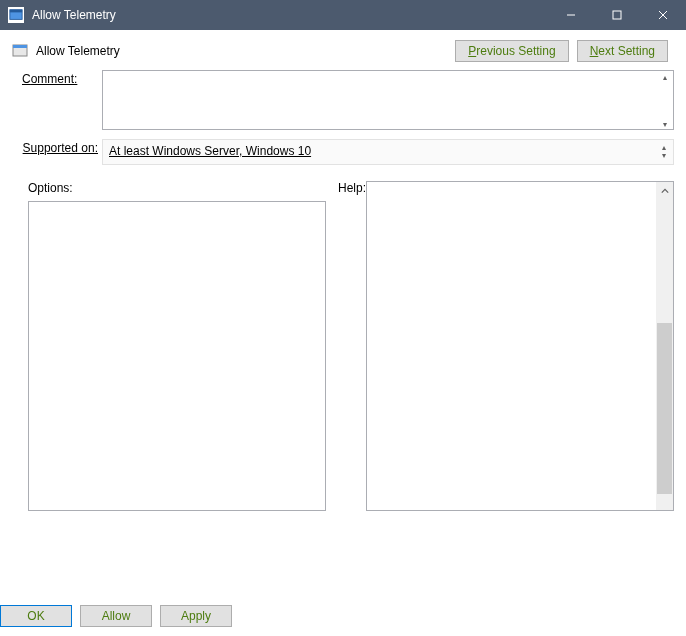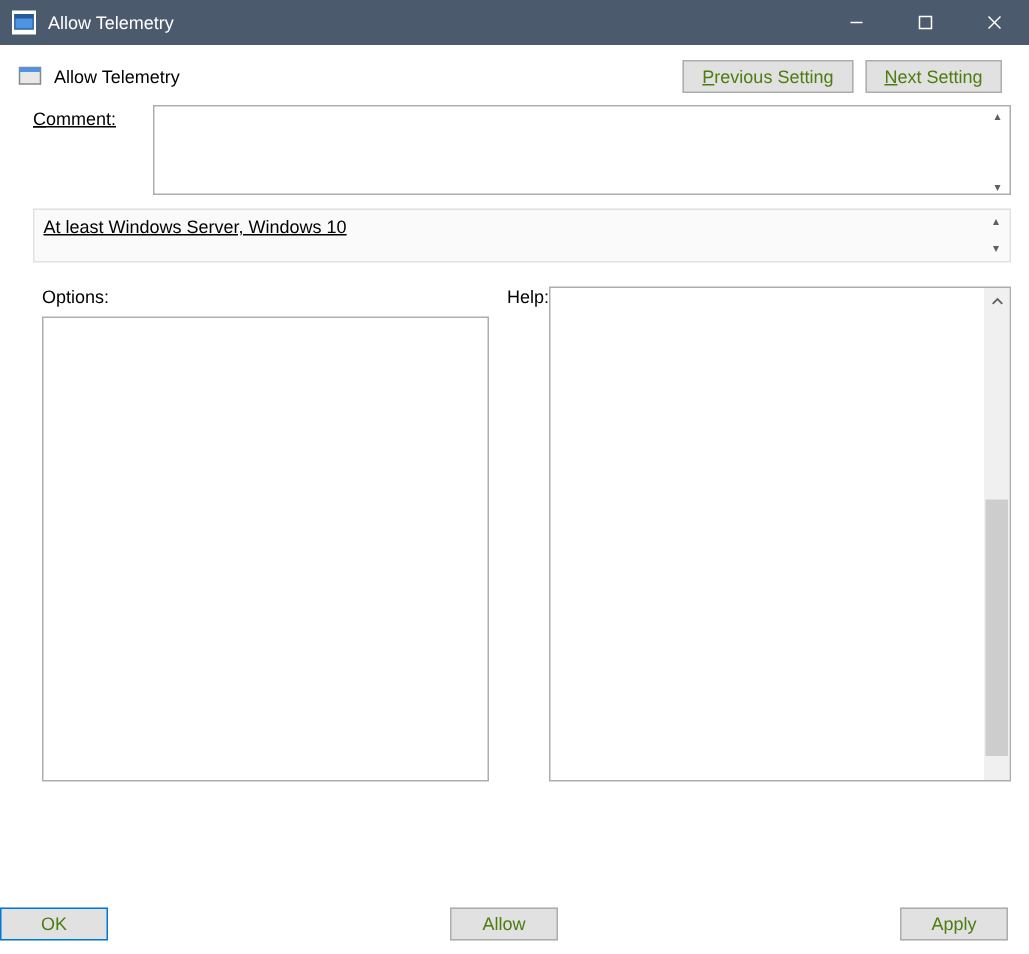--- a/index.html
+++ b/index.html
@@ -29,42 +29,42 @@
 .radio-row { display:flex; align-items:center; margin-bottom: 8px; gap:6px;}
 .radio-row input[type=radio]{ width:13px; height:13px; accent-color:#0078d7;}
 .radio-row label { font-size:12px; }
 .radio-row label u { text-decoration: underline; }
 
 .fields-col { flex:1; padding-left: 10px; text-decoration: underline; }
 .field-row { display:flex; margin-bottom: 6px; }
 .field-label { width: 80px; padding-top: 2px; font-size:12px; text-align:left;}
 .field-box { flex:1; position:relative; }
 .textarea { width:100%; height:60px; border:1px solid #abadb3; background:#fff; resize:none; font-family:inherit; font-size:12px; padding:2px 14px 2px 4px;}
-.supported-box { width:100%; height:36px; border:1px solid #e2e2e2; background:#fafafa; font-size:12px; padding:4px 14px 2px 6px; color:#000; position:relative;}
+.supported-box { width:100%; height:26px; border:1px solid #e2e2e2; background:#fafafa; font-size:12px; padding:4px 14px 2px 6px; color:#000; position:relative;}
 .scroll-caret { position:absolute; right:4px; width:10px; display:flex; flex-direction:column; justify-content:space-between; pointer-events:none;}
 .scroll-caret.sc1 { top:4px; bottom:4px;}
 .scroll-caret .up, .scroll-caret .dn { font-size:8px; color:#606060; line-height:1; text-align:center;}
 
 
 .mid { display:flex; padding: 6px 12px 0 28px; gap:12px; }
 .opts-label, .help-label { font-size:12px; padding-bottom:6px; }
 .left-col { width: 298px; display:flex; flex-direction:column;}
 .right-col { flex:1; display:flex; flex-direction:row;}
 .panel { border:1px solid #abadb3; background:#fff; flex:1; position:relative; overflow:hidden;}
 .panel-left { height: 330px; }
 .panel-right { height: 330px; padding: 6px 8px 6px 8px; overflow:hidden; }
 .vscroll { position:absolute; right:0; top:0; bottom:0; width:17px; background:#f0f0f0; display:flex; flex-direction:column;}
 .vscroll .sb-btn { height:17px; display:flex; align-items:center; justify-content:center; color:#606060;}
 .vscroll .sb-btn svg { width:8px; height:8px;}
 .vscroll .sb-track { flex:1; position:relative;}
 .vscroll .sb-thumb { position:absolute; left:1px; right:1px; background:#cdcdcd;}
 .help-inner { position:absolute; left:0; right:17px; top:0; bottom:0; padding:6px 8px; overflow:hidden;}
 
 
-.footer { position:absolute; bottom:0; left:0; right:0; height:40px; display:flex; align-items:center; justify-content:space-between; padding-right:14px; gap:8px; background:#fff;}
+.footer { position:absolute; bottom:0; left:0; right:0; height:40px; display:flex; align-items:center; justify-content:flex-start; padding-right:14px; gap:8px; background:#fff;}
 .footer .btn { min-width:72px; padding:3px 10px;}
 .footer .btn.primary { border:1px solid #0078d7; }
 </style>
 </head>
 <body>
 
 <div class="titlebar">
   <div class="icon">
     <svg viewBox="0 0 16 16">
         <rect x="1" y="2" width="14" height="11" fill="#4e94e3" stroke="#245a9a"></rect>
@@ -112,20 +112,21 @@
       <div class="field-label"><u>C</u><span>omment:</span></div>
       <div class="field-box" style="position:relative;">
         <textarea class="textarea" style=""></textarea>
         <div class="scroll-caret sc1">
             <div class="up">▴</div>
             <div class="dn">▾</div>
           </div>
       </div>
     </div>
     <div class="field-row">
+      <div class="field-label" style="width:80px; text-align:right; padding-right:4px;">Supported on:</div>
       <div class="field-box">
         <div class="supported-box">
           <span>At least Windows Server, Windows 10</span>
           <div class="scroll-caret sc1">
               <div class="up">▴</div>
               <div class="dn">▾</div>
             </div>
         </div>
       </div>
     </div>

